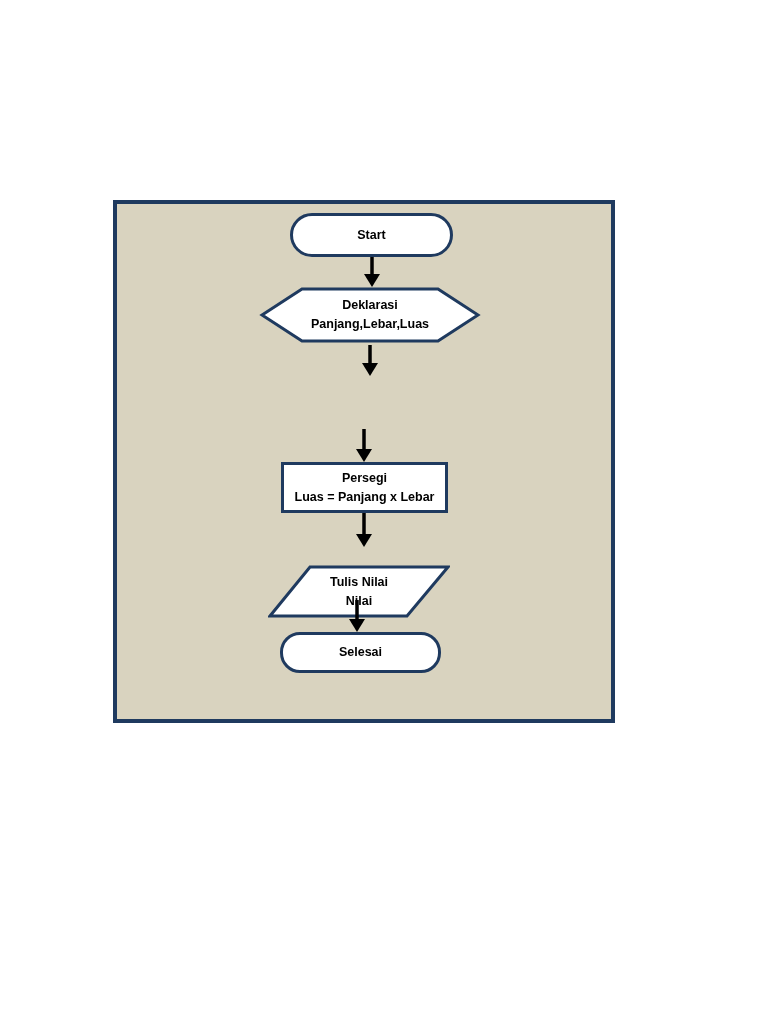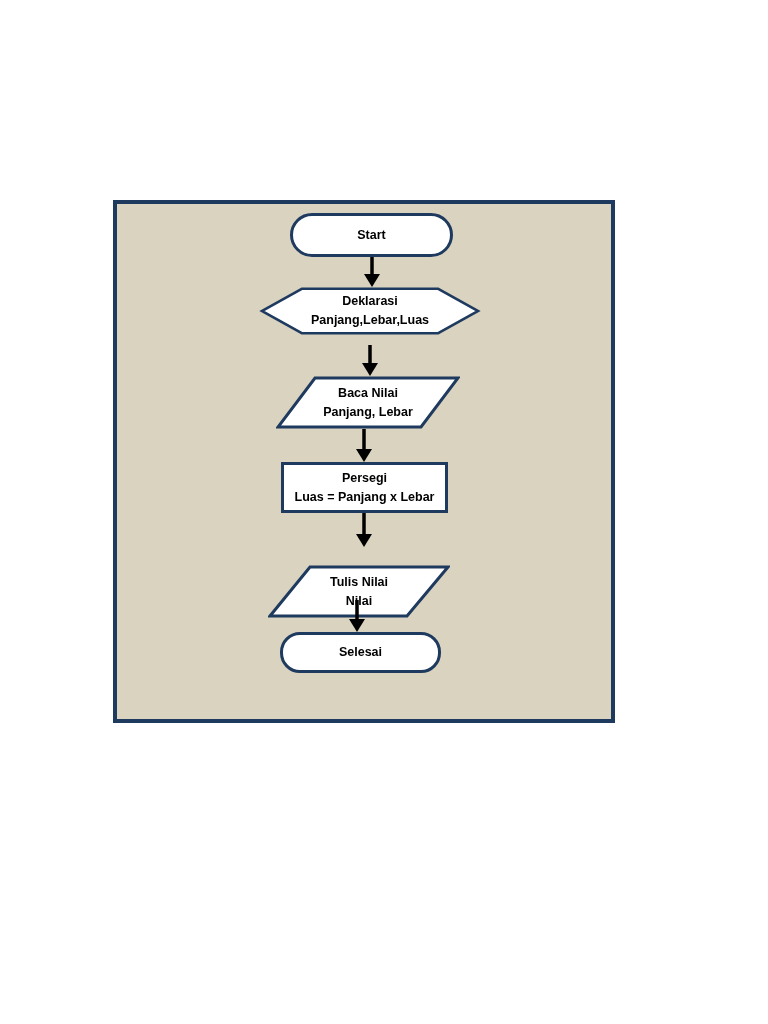--- a/index.html
+++ b/index.html
@@ -69,46 +69,37 @@
       </div>
     </div>
 
     <div class="arrow" style="left:245px;top:53px;height:30px;">
       <svg viewBox="0 0 20 30" preserveAspectRatio="none">
         <line x1="10" y1="0" x2="10" y2="18"></line>
           <polygon points="2,17 18,17 10,30"></polygon>
       </svg>
     </div>
 
-    <div class="node" style="left:142px;top:83px;width:222px;height:48px;">
+    <div class="node" style="left:142px;top:83px;width:222px;height:56px;">
       <svg class="shape" viewBox="0 0 222 58" preserveAspectRatio="none">
         <polygon points="43,2 179,2 219,29 179,56 43,56 3,29"></polygon>
       </svg>
       <div class="label">
         <span>Deklarasi</span>
         <span>Panjang,Lebar,Luas</span>
       </div>
     </div>
 
     <div class="arrow" style="left:243px;top:141px;height:31px;">
       <svg viewBox="0 0 20 31" preserveAspectRatio="none">
         <line x1="10" y1="0" x2="10" y2="19"></line>
           <polygon points="2,18 18,18 10,31"></polygon>
       </svg>
     </div>
 
-    <div class="node" style="left:159px;top:172px;width:184px;height:53px;">
-      <svg class="shape" viewBox="0 0 184 53" preserveAspectRatio="none">
-        <polygon points="39,2 182,2 145,51 2,51"></polygon>
-      </svg>
-      <div class="label">
-        <span>Baca Nilai</span>
-        <span>Panjang, Lebar</span>
-      </div>
-    </div>
 
     <div class="arrow" style="left:237px;top:225px;height:33px;">
       <svg viewBox="0 0 20 33" preserveAspectRatio="none">
         <line x1="10" y1="0" x2="10" y2="21"></line>
           <polygon points="2,20 18,20 10,33"></polygon>
       </svg>
     </div>
 
     <div class="node process" style="left:164px;top:258px;width:167px;height:51px;">
       <div class="label">

